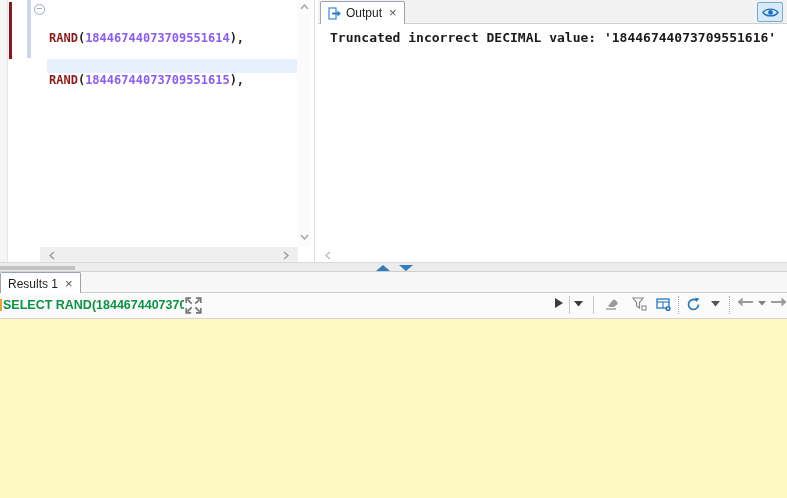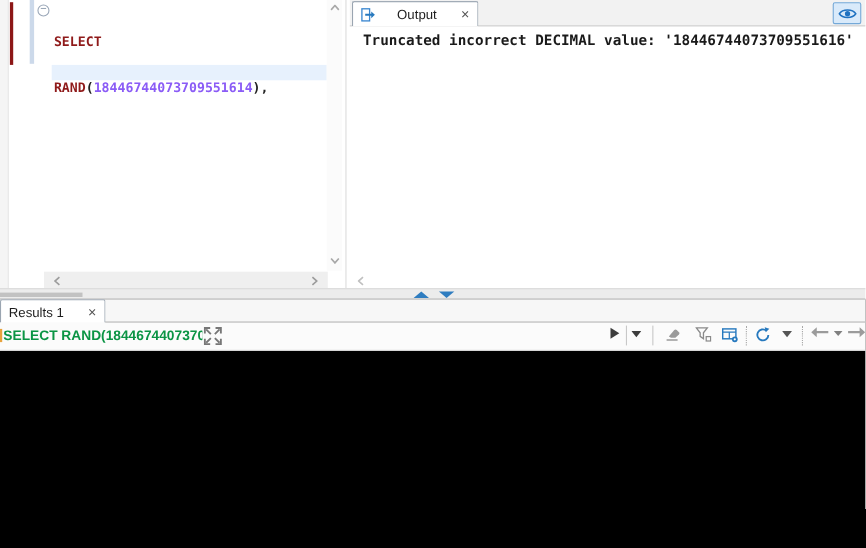--- a/index.html
+++ b/index.html
@@ -23,37 +23,37 @@
   .pl{color:#222;font-weight:bold;}
   .semi{color:#e02020;font-weight:bold;}
   #editor-hscroll{left:40px;top:247px;width:258px;height:15px;background:#efefef;}
   #editor-vscroll{left:297px;top:0;width:14px;height:246px;background:#fbfbfb;}
   #panel-divider{left:314px;top:0;width:1px;height:262px;background:#dcdcdc;}
 
   
   #output-panel{left:318px;top:0;width:469px;height:262px;background:#fff;}
   .tabbar{position:absolute;left:0;top:0;right:0;height:23px;background:#f2f2f2;border-bottom:1px solid #cfcfcf;}
   .tab{position:absolute;top:1px;height:22px;background:#fff;border:1px solid #9aa5b1;border-bottom:none;
-       border-radius:2px 2px 0 0;display:flex;align-items:center;padding:0 7px;gap:20px;}
+       border-radius:2px 2px 0 0;display:flex;align-items:center;padding:0 7px;gap:5px;}
   .tab-label{font-size:12px;color:#1d1d1d;}
   .tab-close{color:#555;font-size:13px;line-height:12px;margin-left:2px;}
   #eye-button{left:439px;top:2px;width:26px;height:20px;background:#d9eafa;border:1px solid #74a9d8;
               border-radius:2px;display:flex;align-items:center;justify-content:center;}
   #output-message{left:12px;top:30px;font-family:"DejaVu Sans Mono",monospace;font-weight:bold;
                   font-size:13px;color:#1a1a1a;white-space:pre;text-align:center;}
   #output-hchev{left:7px;top:251px;}
 
   
   #sash{left:0;top:262px;width:787px;height:10px;background:#ececec;border-top:1px solid #d9d9d9;border-bottom:1px solid #cfcfcf;}
   .tri-up{width:0;height:0;border-left:7px solid transparent;border-right:7px solid transparent;border-bottom:6px solid #2f7dc0;}
   .tri-down{width:0;height:0;border-left:7px solid transparent;border-right:7px solid transparent;border-top:6px solid #2f7dc0;}
   #sash-thumb{left:0;top:266px;width:75px;height:4px;background:#c2c2c2;}
 
   
-  #results-panel{left:0;top:272px;width:787px;height:226px;background:#000000;}
+  #results-panel{left:0;top:272px;width:787px;height:226px;background:#fef9c3;}
   #results-tabbar{left:0;top:0;width:787px;height:21px;background:#f7f7f7;border-bottom:1px solid #cccccc;}
   #results-tab{left:0;top:0;height:21px;}
   #filter-row{left:0;top:21px;width:787px;height:26px;background:#fbfbfb;border-bottom:1px solid #d5d5d5;}
   #query-icon-sliver{left:0;top:27px;width:2px;height:12px;background:#e8a33d;}
   #query-preview{left:3px;top:26px;width:181px;height:16px;overflow:hidden;white-space:nowrap;
                  color:#0b9444;font-size:12.5px;font-weight:600;}
   #expand-button{left:185px;top:25px;width:17px;height:17px;}
   #filter-input{left:206px;top:23px;width:338px;height:20px;border:1px solid #b4b4b4;background:#fff;
                 font-family:"Liberation Sans",sans-serif;font-size:12px;padding:0 5px;color:#333;}
   #filter-input::placeholder{font-style:italic;color:#9a9a9a;}
@@ -66,22 +66,22 @@
 
 <div id="root">
 
   <div class="abs" id="editor-panel">
     <div class="abs" id="editor-ruler"></div>
     <div class="abs" id="change-bar"></div>
     <div class="abs" id="range-bar"></div>
     <div class="abs" id="fold-toggle">−</div>
     <div class="abs" id="current-line"></div>
     <div class="abs" id="code">
-      <div class="cl"><span class="kw">SELECT</span></div>
       <div class="cl"><span class="kw">RAND</span><span class="pl">(</span><span class="num">18446744073709551614</span><span class="pl">),</span></div>
+      <div class="cl"><span class="kw">RAND</span><span class="pl">(</span><span class="num">18446744073709551615</span><span class="pl">),</span></div>
     </div>
 
     <div class="abs" id="editor-vscroll">
       <svg class="abs" style="left:3px;top:4px" width="9" height="6" viewBox="0 0 9 6">
           <polyline points="1,5 4.5,1 8,5" fill="none" stroke="#a8a8a8" stroke-width="1.5"></polyline>
         </svg>
       <svg class="abs" style="left:3px;top:234px" width="9" height="6" viewBox="0 0 9 6">
           <polyline points="1,1 4.5,5 8,1" fill="none" stroke="#a8a8a8" stroke-width="1.5"></polyline>
         </svg>
     </div>

